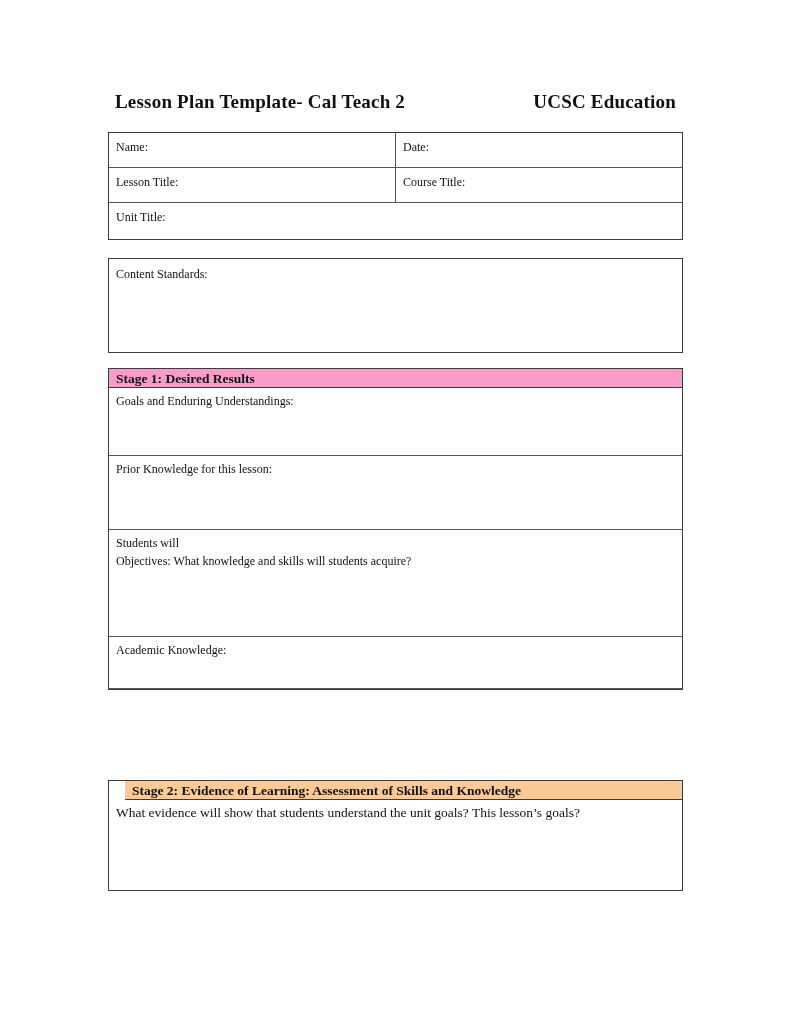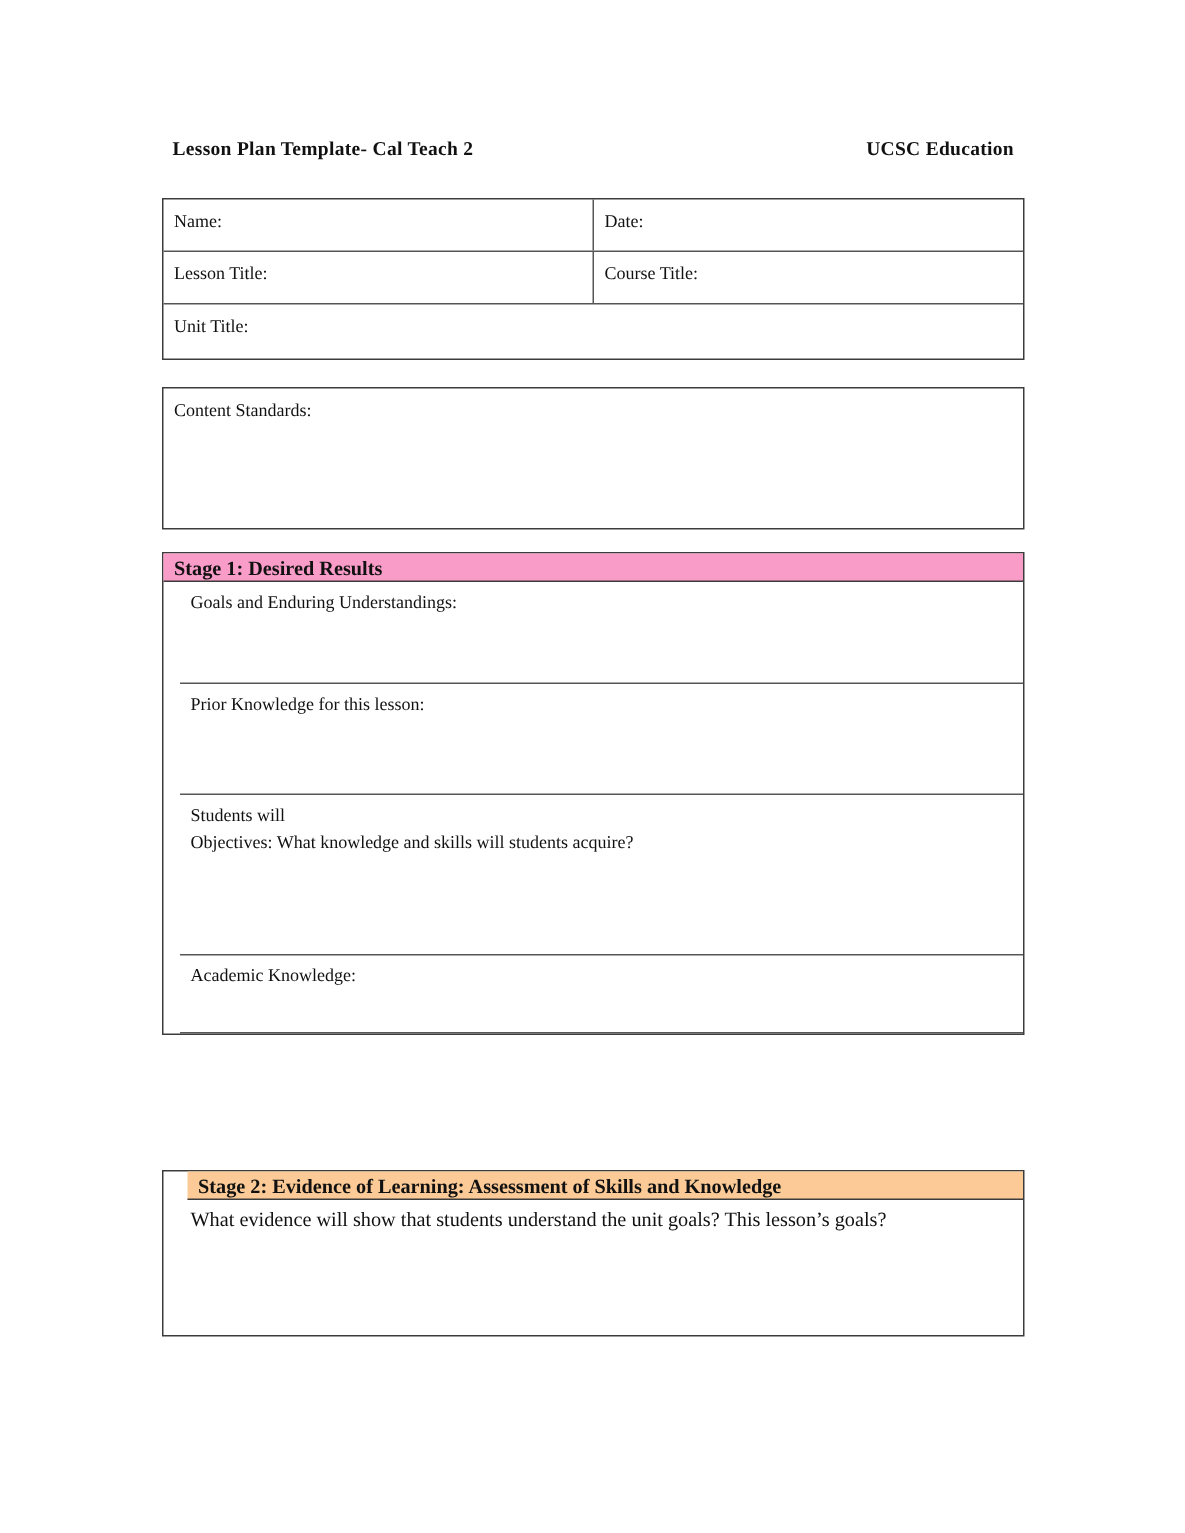--- a/index.html
+++ b/index.html
@@ -12,21 +12,21 @@
     color: #111111;
     overflow: hidden;
   }
   .title-bar {
     position: absolute;
     left: 115px;
     right: 114px;
     top: 91px;
     display: flex;
     justify-content: space-between;
-    font-size: 13px;
+    font-size: 19px;
     font-weight: bold;
     letter-spacing: 0.2px;
   }
   .box {
     position: absolute;
     left: 108px;
     width: 575px;
     border: 1.5px solid #3c3c3c;
     box-sizing: border-box;
     background: #ffffff;
@@ -54,21 +54,20 @@
     box-sizing: border-box;
     padding: 1px 24px 0 7px;
     font-weight: bold;
     font-size: 13.5px;
     line-height: 17px;
   }
   .srow {
     border-bottom: 1px solid #565656;
     box-sizing: border-box;
     padding: 4px 10px 0 7px;
-    margin-left: 11px;
   }
   .srow.last { border-bottom: none; }
   .row-goals      { height: 68px; }
   .row-prior      { height: 74px; }
   .row-objectives { height: 107px; }
   .row-academic   { height: 52px; }
   .row-diversity  { height: 74px; }
   .row-evidence   { height: 90px; }
 </style>
 </head>

